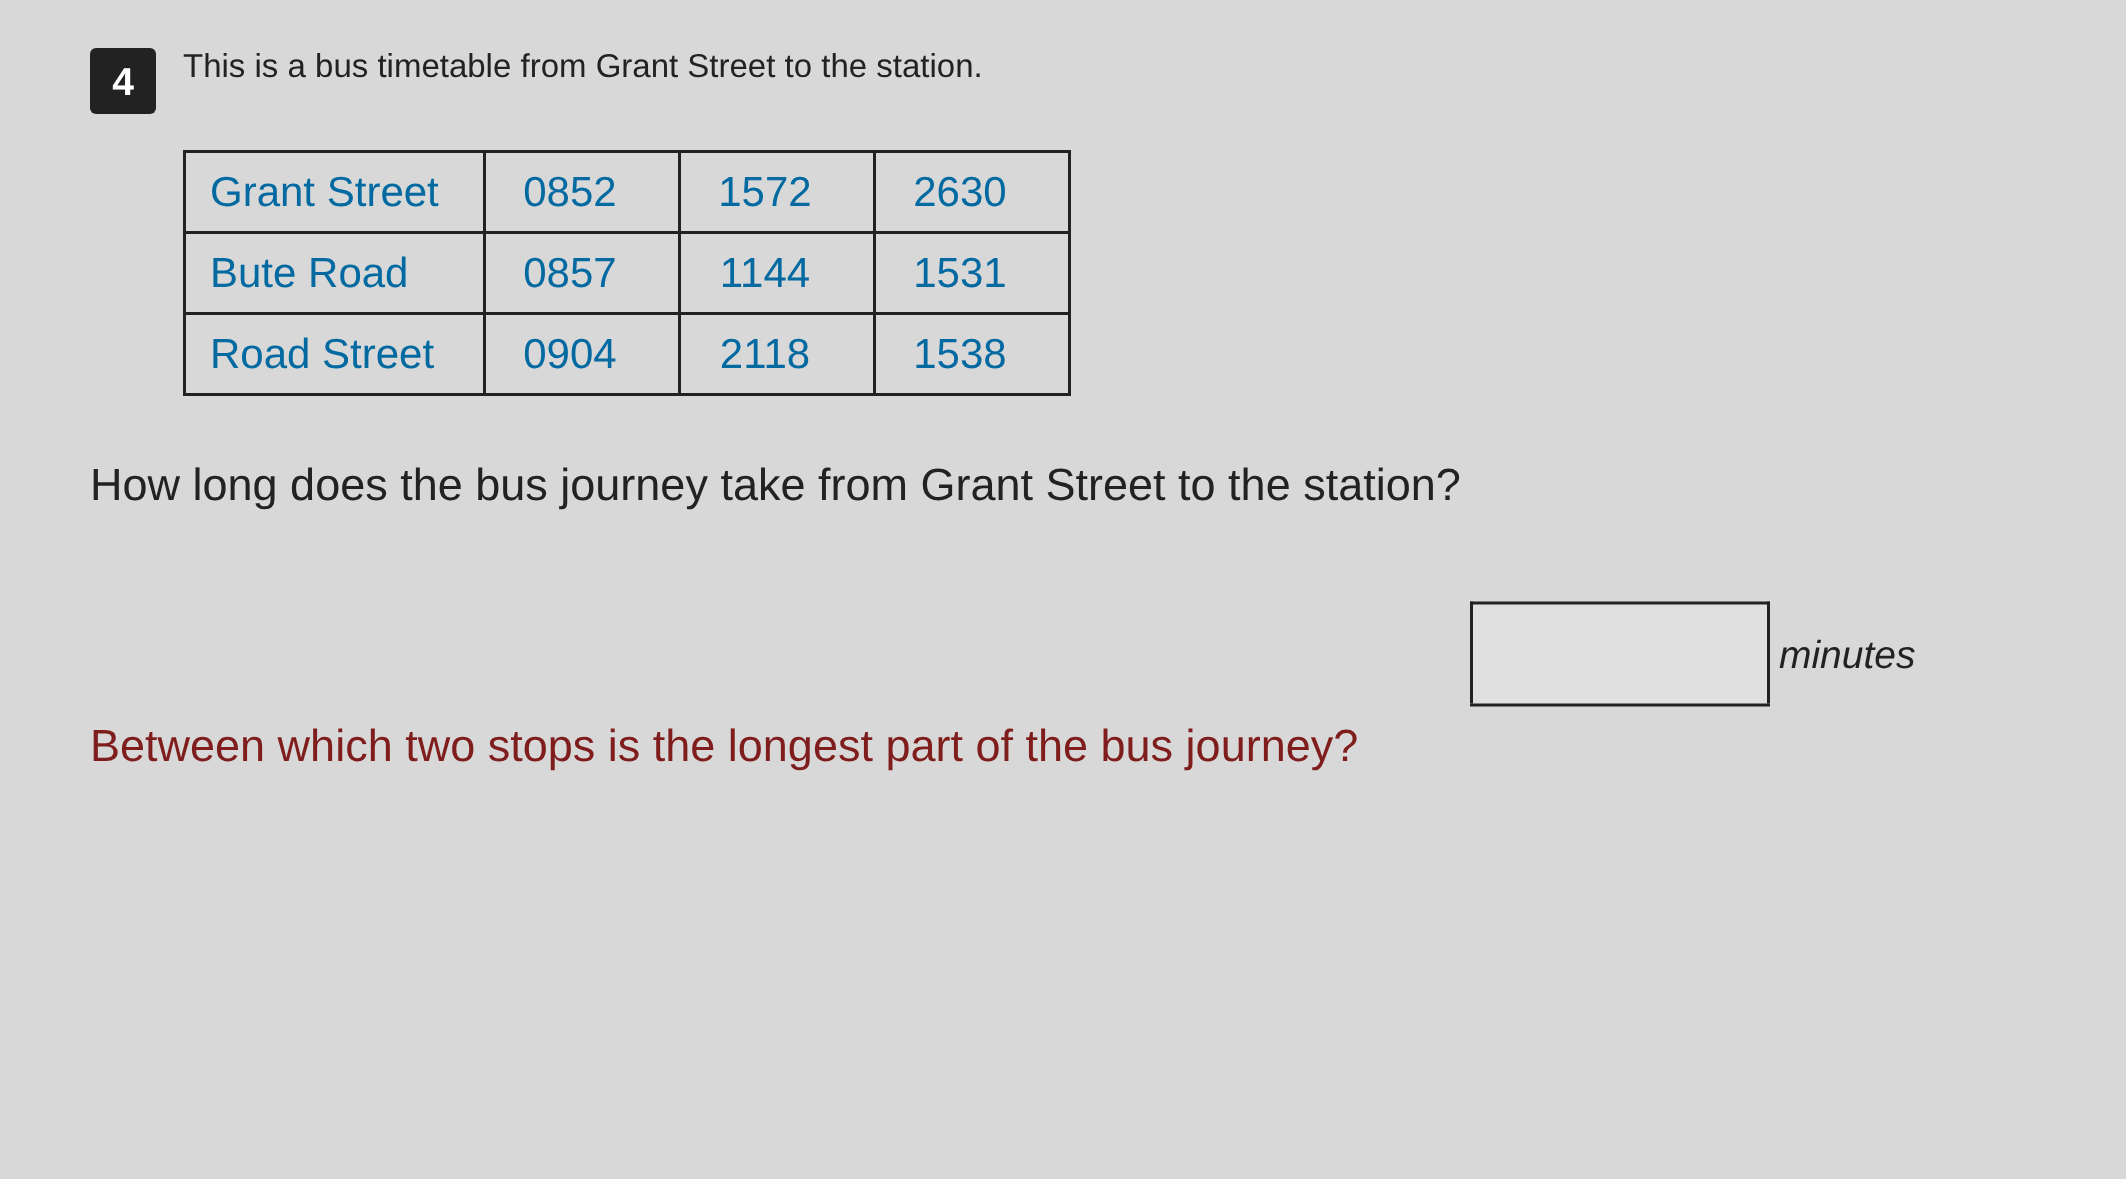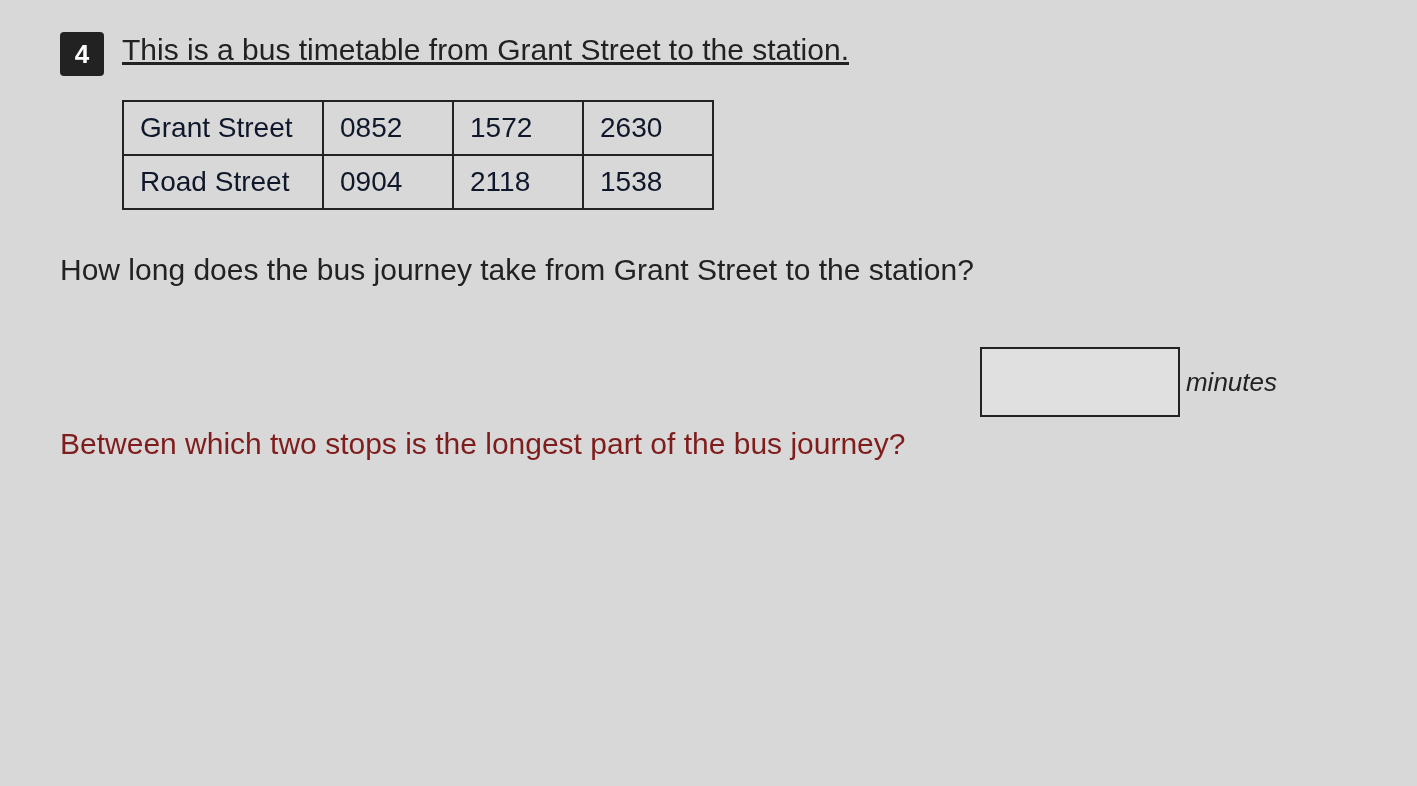--- a/index.html
+++ b/index.html
@@ -40,52 +40,51 @@
       height: 44px;
       display: flex;
       align-items: center;
       justify-content: center;
       border-radius: 4px;
       flex-shrink: 0;
       margin-top: 2px;
     }
 
     .question-title {
-      font-size: 30px;
+      font-size: 22px;
       color: #222;
       line-height: 1.3;
       font-weight: normal;
-      text-decoration: underline;
     }
 
     .timetable-container {
       margin-left: 62px;
       margin-bottom: 36px;
     }
 
     .timetable {
       border-collapse: collapse;
       font-size: 28px;
-      color: #0f172a;
+      color: #0369a1;
       padding-left: 44px;
     }
 
     .timetable td {
       border: 2px solid #222;
       padding: 10px 32px 10px 16px;
       white-space: nowrap;
     }
 
     .timetable td:first-child {
       min-width: 200px;
       padding-right: 24px;
     }
 
     .timetable td:not(:first-child) {
-      text-align: left;
+      text-align: center;
       min-width: 130px;
     }
 
     .question-text {
       font-size: 30px;
       color: #222;
       margin-left: 0;
       margin-bottom: 60px;
       font-weight: normal;
       margin-top: 43px;
@@ -146,20 +145,26 @@
   <div class="timetable-container">
     <table class="timetable">
       <tbody id="timetable-body">
       <tr>
             <td>Grant Street</td>
             <td>0852</td>
             <td>1572</td>
             <td>2630</td>
           </tr>
           <tr>
+            <td>Bute Road</td>
+            <td>0857</td>
+            <td>1144</td>
+            <td>1531</td>
+          </tr>
+          <tr>
             <td>Road Street</td>
             <td>0904</td>
             <td>2118</td>
             <td>1538</td>
           </tr>
         </tbody>
     </table>
   </div>
 
   <div class="question-text">How long does the bus journey take from Grant Street to the station?</div>

